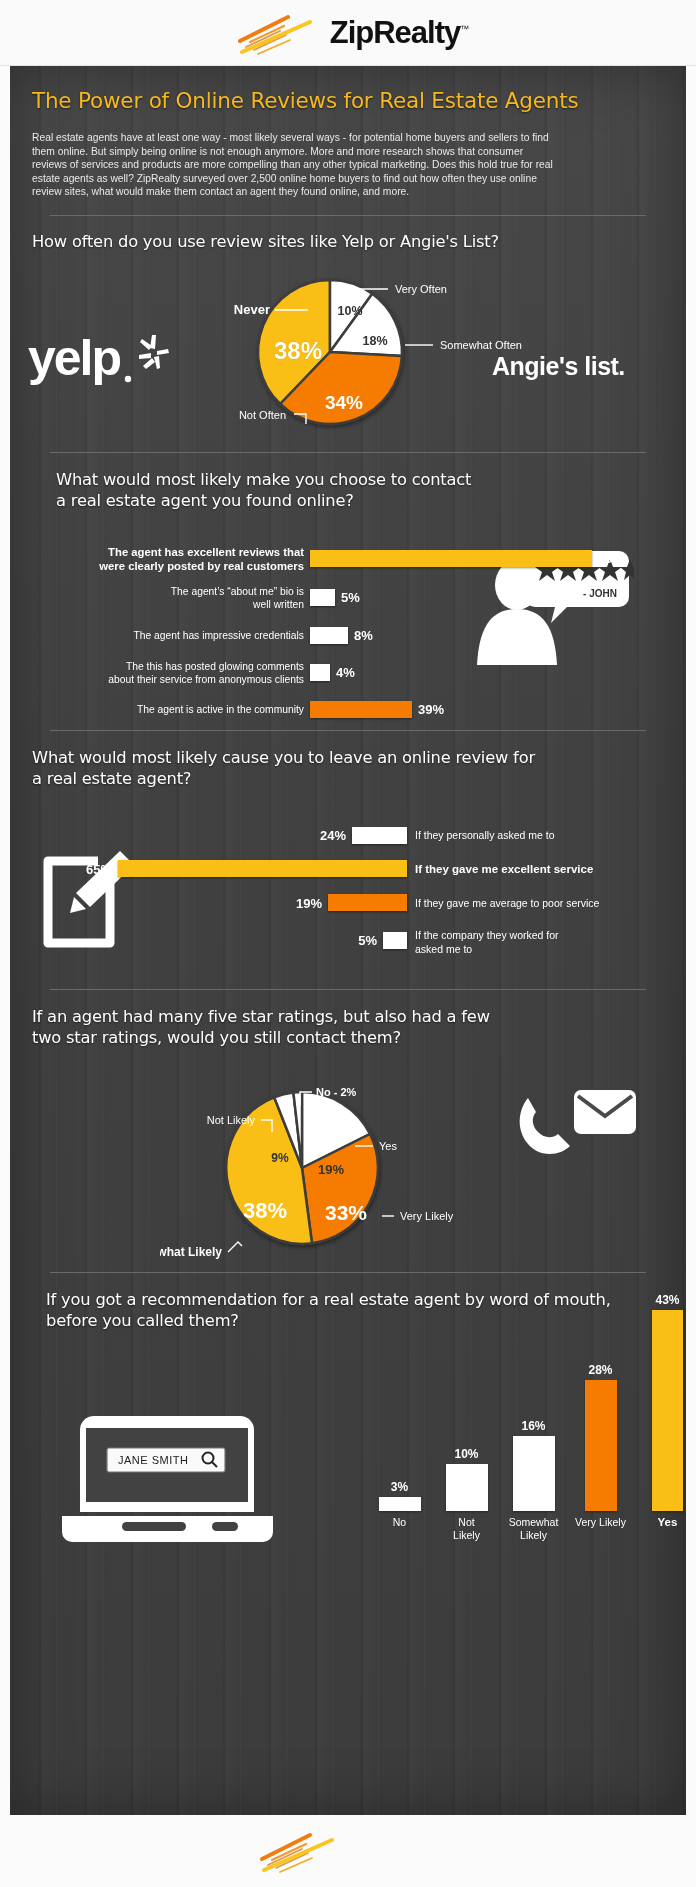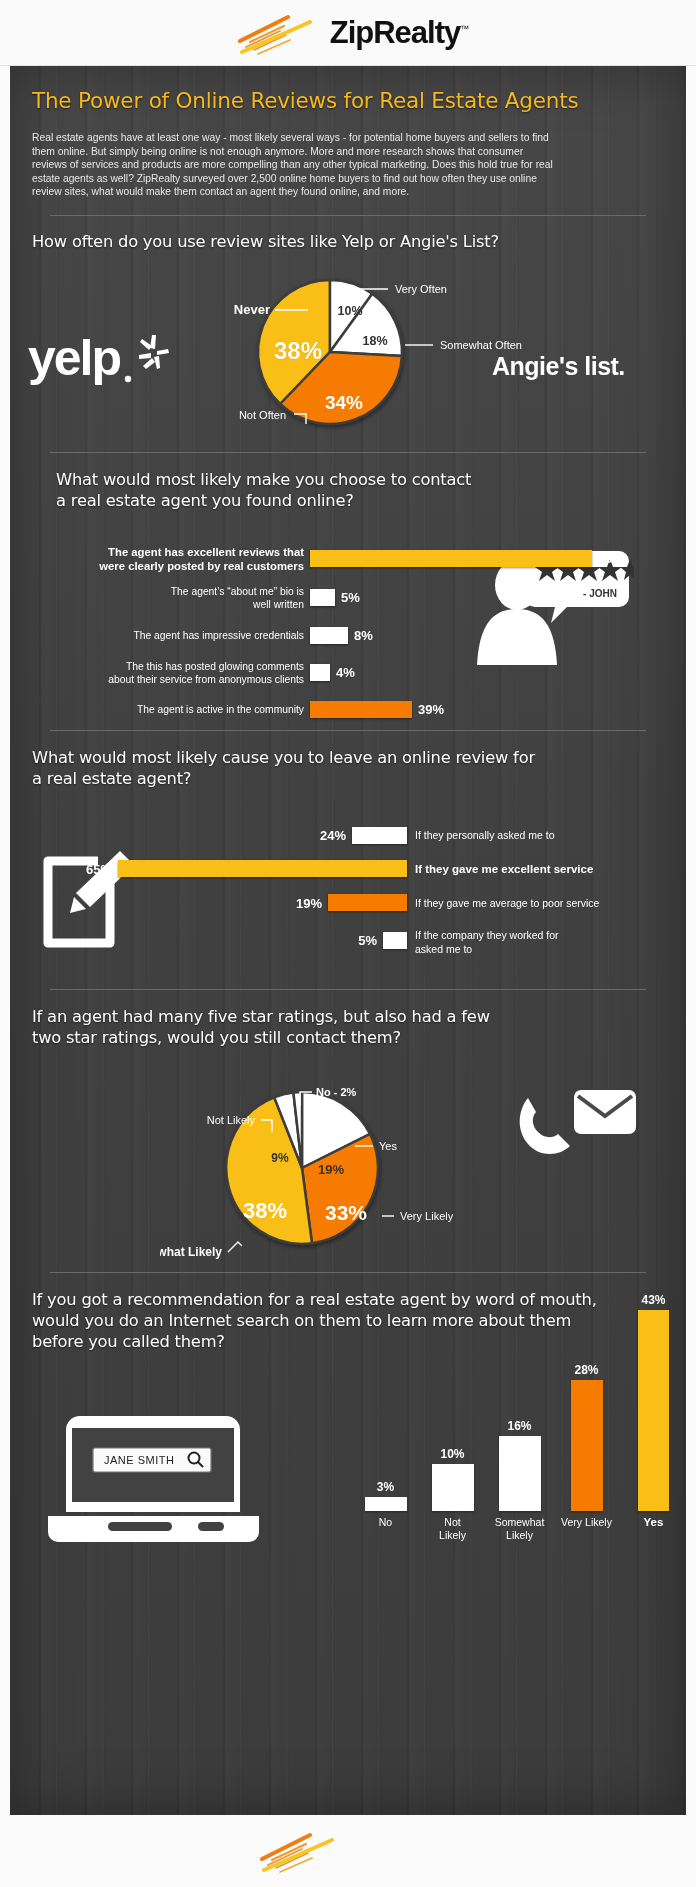--- a/index.html
+++ b/index.html
@@ -378,23 +378,22 @@
         <line x1="222" y1="146" x2="234" y2="146" stroke="#fff" stroke-width="1.4"></line>
         <text x="240" y="150" fill="#fff" font-family="Liberation Sans, sans-serif" font-size="11">Very Likely</text>
 
         <polyline points="68,182 78,172 82,176" fill="none" stroke="#fff" stroke-width="1.4"></polyline>
         <text x="62" y="186" text-anchor="end" fill="#fff" font-family="Liberation Sans, sans-serif" font-size="12" font-weight="bold">Somewhat Likely</text>
       </svg>
     </div>
 
     <hr class="rule">
 
-    <div class="section" style="height:290px;">
+    <div class="section" style="height:290px;margin-left:14px;">
       <h2 class="q" style="margin-top:16px;">If you got a recommendation for a real estate agent by word of mouth,</h2>
-      <h2 class="q">would you do an Internet search on them to learn more about them</h2>
       <h2 class="q">before you called them?</h2>
 
       <svg class="svgwrap" style="position:absolute; left:14px; top:125px;" width="215" height="135" viewBox="0 0 215 135">
         <g fill="#ffffff">
           <path d="M34 2 h146 a14 14 0 0 1 14 14 v82 h-174 v-82 a14 14 0 0 1 14 -14 z"></path>
           <path d="M2 102 h211 v16 a10 10 0 0 1 -10 10 h-191 a10 10 0 0 1 -10 -10 z"></path>
         </g>
         <rect x="26" y="14" width="162" height="74" fill="#424242"></rect>
         <rect x="62" y="108" width="64" height="9" rx="4.5" fill="#424242"></rect>
         <rect x="152" y="108" width="26" height="9" rx="4.5" fill="#424242"></rect>

